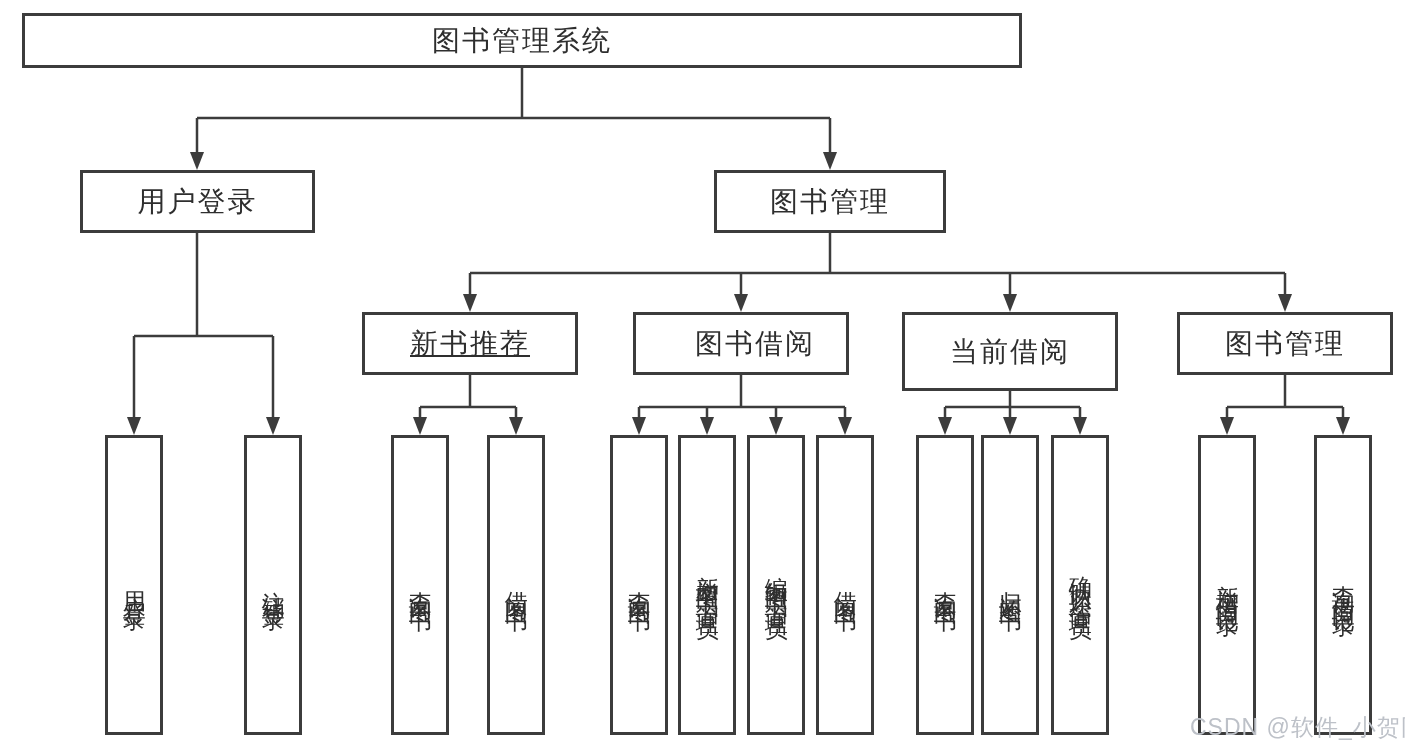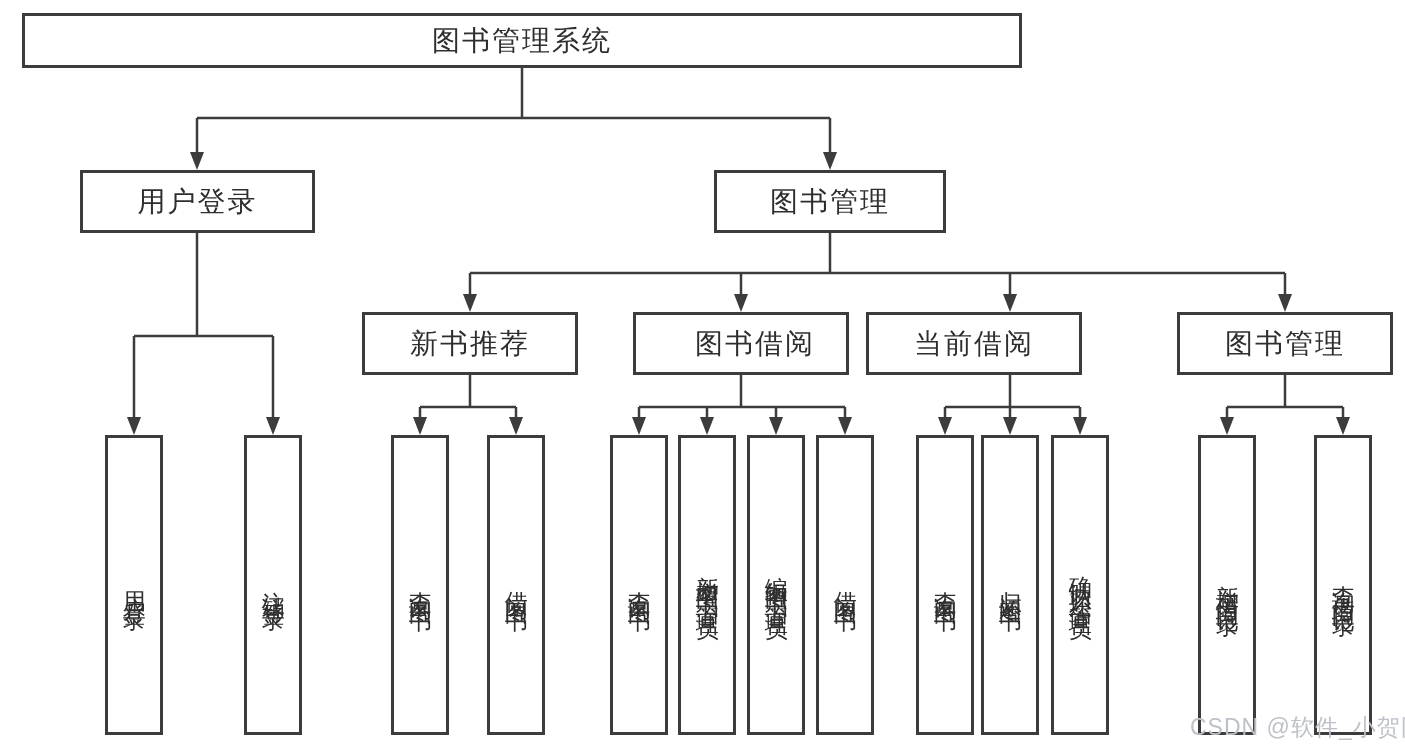--- a/index.html
+++ b/index.html
@@ -67,27 +67,27 @@
     <span>图书管理系统</span>
   </div>
 
   <div class="box hbox" style="left:80px; top:170px; width:235px; height:63px;">
     <span>用户登录</span>
   </div>
   <div class="box hbox" style="left:714px; top:170px; width:232px; height:63px;">
     <span>图书管理</span>
   </div>
 
-  <div class="box hbox" style="left:362px; top:312px; width:216px; height:63px;">
+  <div class="box hbox" style="left:362px; top:312px; width:216px; height:63px;text-decoration:underline;">
     <span>新书推荐</span>
   </div>
   <div class="box hbox" style="left:633px; top:312px; width:216px; height:63px;padding-left:28px;">
     <span>图书借阅</span>
   </div>
-  <div class="box hbox" style="left:866px; top:312px; width:216px; height:63px;">
+  <div class="box hbox" style="left:902px; top:312px; width:216px; height:79px;">
     <span>当前借阅</span>
   </div>
   <div class="box hbox" style="left:1177px; top:312px; width:216px; height:63px;">
     <span>图书管理</span>
   </div>
 
   <div class="box vbox" style="left:105px; top:435px; width:58px; height:300px;">
     <span class="vtext">用户登录</span>
   </div>
   <div class="box vbox" style="left:244px; top:435px; width:58px; height:300px;">

